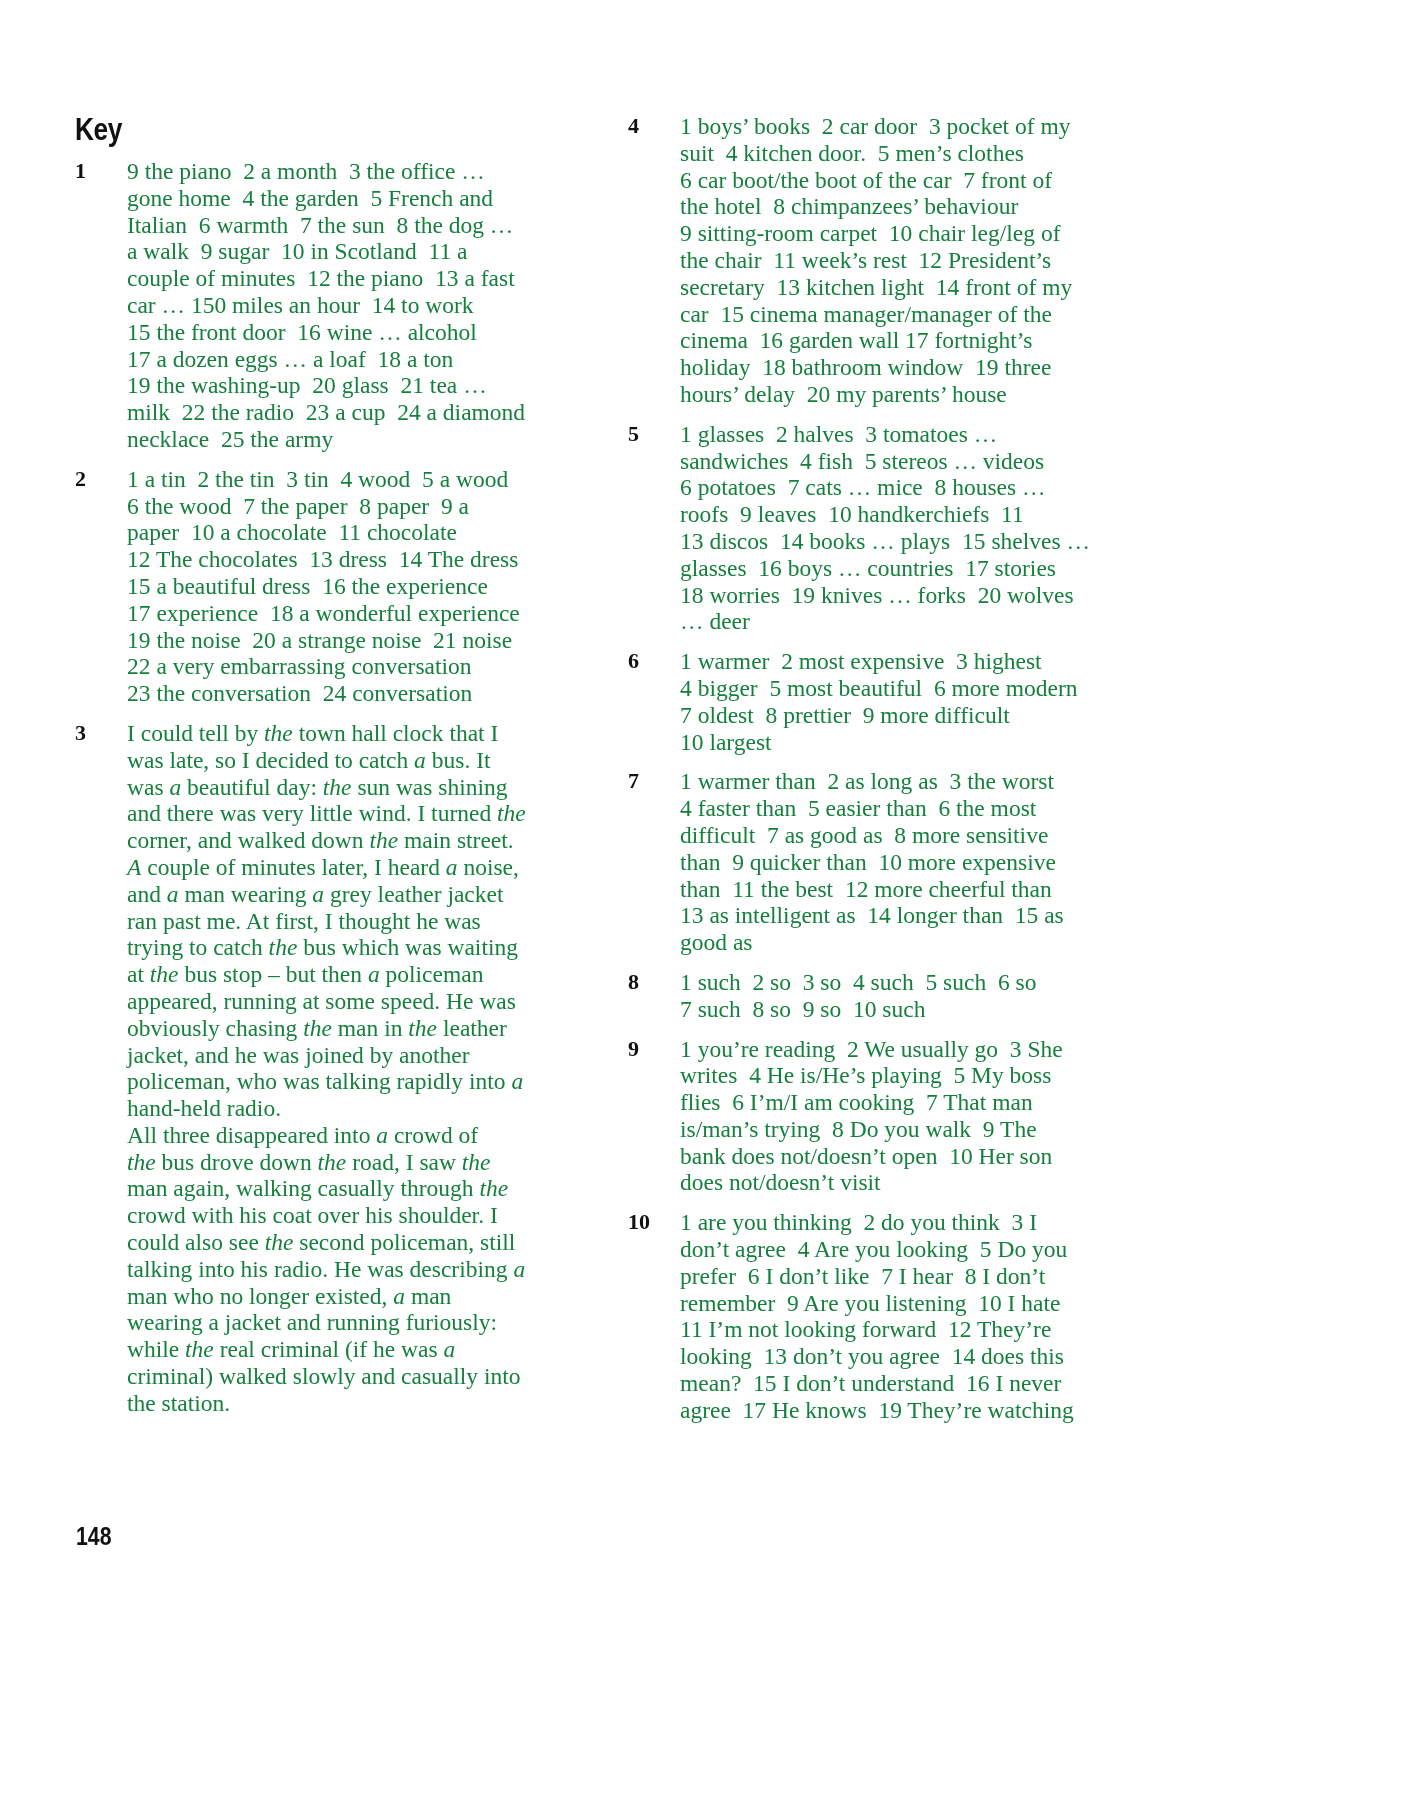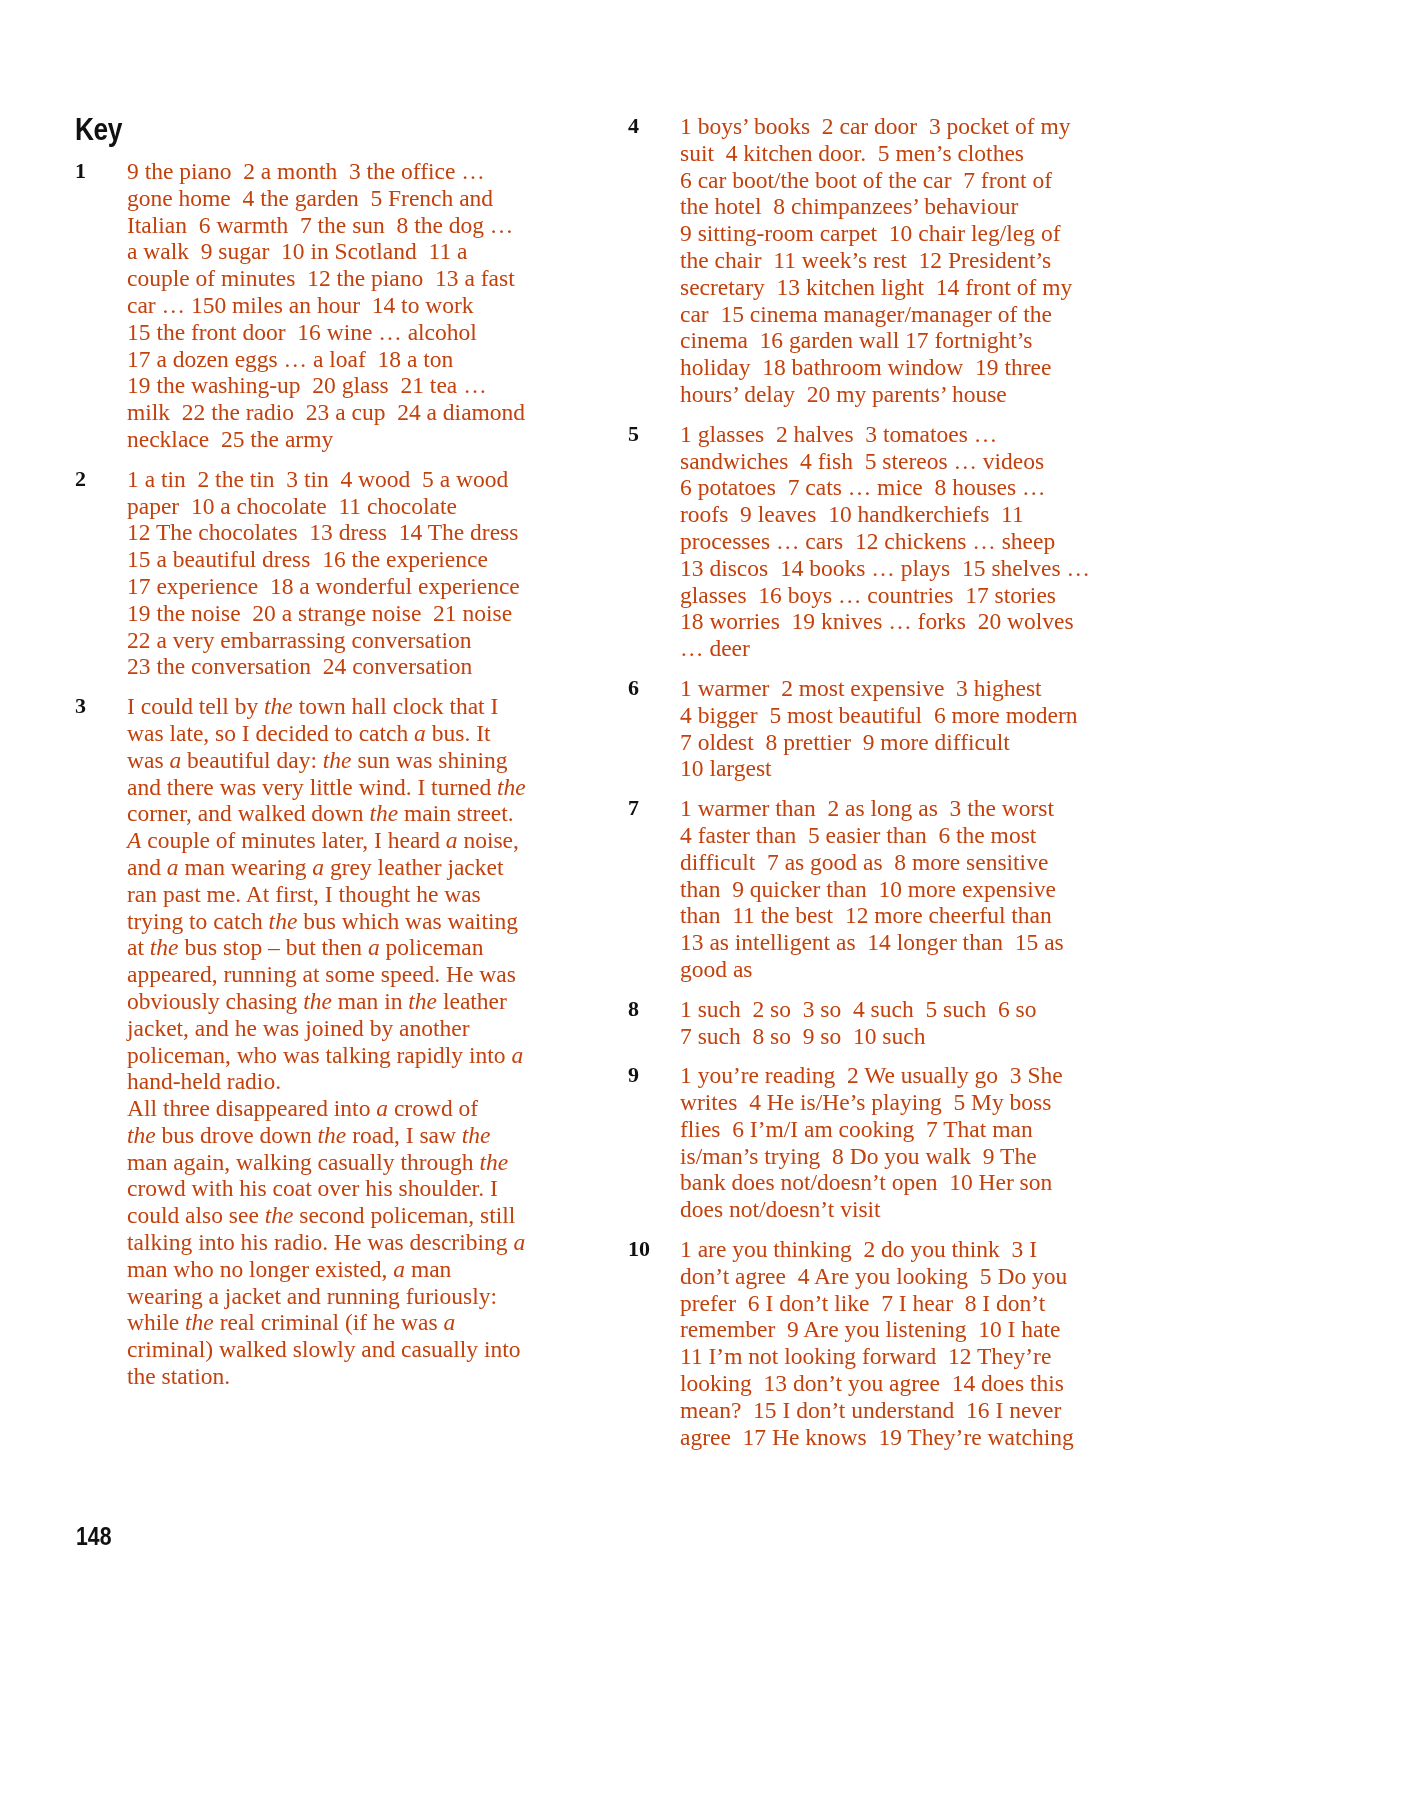--- a/index.html
+++ b/index.html
@@ -56,21 +56,21 @@
       font-weight: bold;
       font-size: 22px;
       line-height: 26.8px;
       color: #111;
     }
     .ex-body {
       flex: 1 1 auto;
       font-family: "Liberation Serif", serif;
       font-size: 23.5px;
       line-height: 26.8px;
-      color: #c2410c;
+      color: #15803d;
     }
     .line {
       display: block;
       white-space: pre;
     }
     .line i { font-style: italic; }
   </style>
 </head>
 <body>
 
@@ -90,20 +90,21 @@
         <span class="line">17 a dozen eggs … a loaf  18 a ton</span>
         <span class="line">19 the washing-up  20 glass  21 tea …</span>
         <span class="line">milk  22 the radio  23 a cup  24 a diamond</span>
         <span class="line">necklace  25 the army</span>
       </div>
     </div>
     <div class="exercise">
       <div class="ex-num">2</div>
       <div class="ex-body">
         <span class="line">1 a tin  2 the tin  3 tin  4 wood  5 a wood</span>
+        <span class="line">6 the wood  7 the paper  8 paper  9 a</span>
         <span class="line">paper  10 a chocolate  11 chocolate</span>
         <span class="line">12 The chocolates  13 dress  14 The dress</span>
         <span class="line">15 a beautiful dress  16 the experience</span>
         <span class="line">17 experience  18 a wonderful experience</span>
         <span class="line">19 the noise  20 a strange noise  21 noise</span>
         <span class="line">22 a very embarrassing conversation</span>
         <span class="line">23 the conversation  24 conversation</span>
       </div>
     </div>
     <div class="exercise">
@@ -155,21 +156,20 @@
         <span class="line">hours’ delay  20 my parents’ house</span>
       </div>
     </div>
     <div class="exercise">
       <div class="ex-num">5</div>
       <div class="ex-body">
         <span class="line">1 glasses  2 halves  3 tomatoes …</span>
         <span class="line">sandwiches  4 fish  5 stereos … videos</span>
         <span class="line">6 potatoes  7 cats … mice  8 houses …</span>
         <span class="line">roofs  9 leaves  10 handkerchiefs  11</span>
-        <span class="line">processes … cars  12 chickens … sheep</span>
         <span class="line">13 discos  14 books … plays  15 shelves …</span>
         <span class="line">glasses  16 boys … countries  17 stories</span>
         <span class="line">18 worries  19 knives … forks  20 wolves</span>
         <span class="line">… deer</span>
       </div>
     </div>
     <div class="exercise">
       <div class="ex-num">6</div>
       <div class="ex-body">
         <span class="line">1 warmer  2 most expensive  3 highest</span>

